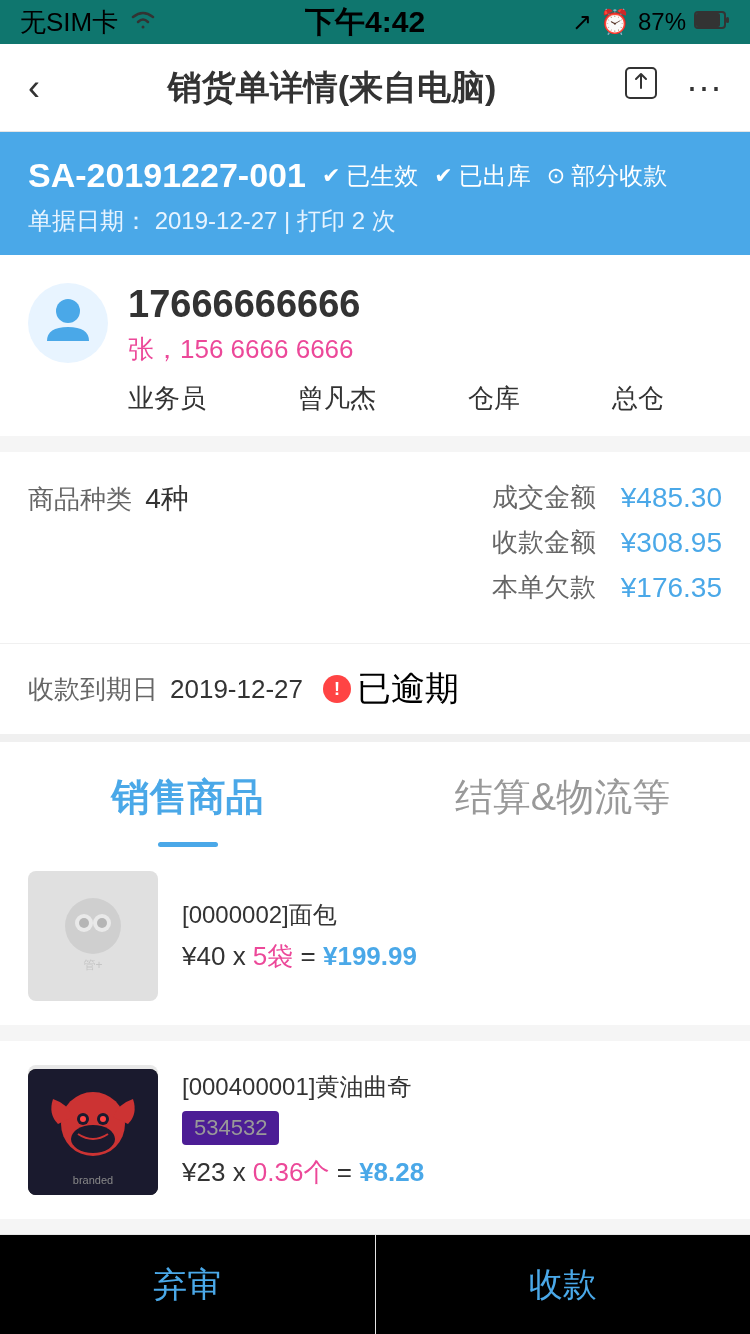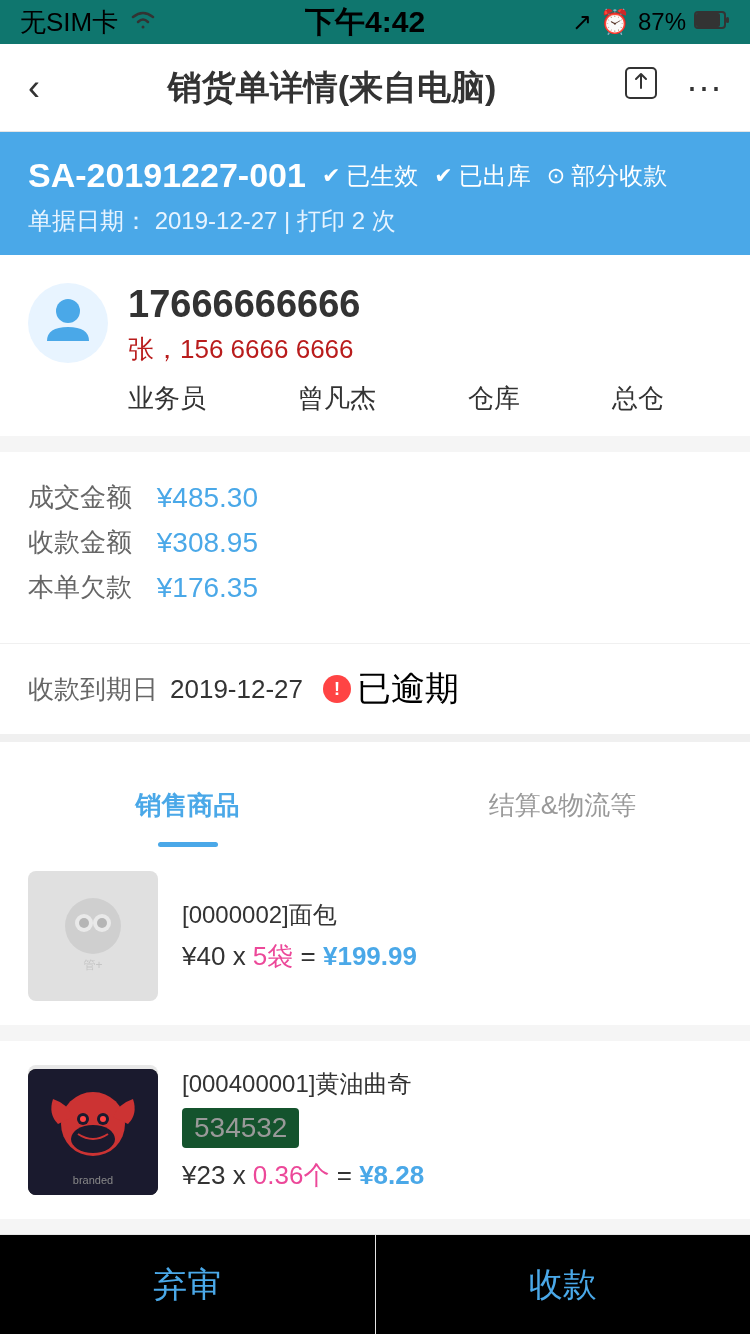--- a/index.html
+++ b/index.html
@@ -100,21 +100,21 @@
     .avatar-icon { font-size: 44px; color: #4aa8e8; }
     .customer-info { flex: 1; }
     .customer-phone {
       font-size: 38px;
       font-weight: 600;
       color: #333;
       margin-bottom: 6px;
     }
     .customer-name {
       font-size: 26px;
-      color: #b91c1c;
+      color: #ec4899;
       margin-bottom: 14px;
     }
     .customer-meta {
       display: flex;
       gap: 92px;
       font-size: 26px;
       color: #666;
     }
     .customer-meta span { color: #333; }
 
@@ -180,22 +180,22 @@
 
     
     .tabs-section {
       background: #fff;
       border-top: 8px solid #f0f0f0;
       display: flex;
     }
     .tab {
       flex: 1;
       text-align: center;
-      padding: 46px 0 24px;
-      font-size: 26px;
+      padding: 30px 0 24px;
+      font-size: 38px;
       color: #999;
       position: relative;
       cursor: pointer;
     }
     .tab.active {
       color: #4aa8e8;
       font-weight: 600;
     }
     .tab.active::after {
       content: '';
@@ -242,23 +242,23 @@
     }
     .product-details { flex: 1; }
     .product-name {
       font-size: 24px;
       color: #333;
       font-weight: 500;
       margin-bottom: 8px;
     }
     .product-tag {
       display: inline-block;
-      background: #14532d;
+      background: #4c1d95;
       color: #999;
-      font-size: 28px;
+      font-size: 22px;
       padding: 4px 12px;
       border-radius: 4px;
       margin-bottom: 10px;
     }
     .product-price {
       font-size: 26px;
       color: #333;
     }
     .product-price .qty { color: #ec4899; }
     .product-price .total { color: #4aa8e8; font-weight: 600; }
@@ -371,20 +371,24 @@
       <span>曾凡杰</span>
       <span>仓库</span>
       <span>总仓</span>
     </div>
   </div>
 </div>
 
 <div class="divider"></div>
 
 <div class="summary-section">
+  <div class="summary-left">
+    <span>商品种类</span>
+    <span class="summary-left-val">4种</span>
+  </div>
   <div class="summary-right">
     <div class="summary-row">
       <span class="summary-label">成交金额</span>
       <span class="summary-amount">¥485.30</span>
     </div>
     <div class="summary-row">
       <span class="summary-label">收款金额</span>
       <span class="summary-amount">¥308.95</span>
     </div>
     <div class="summary-row">

